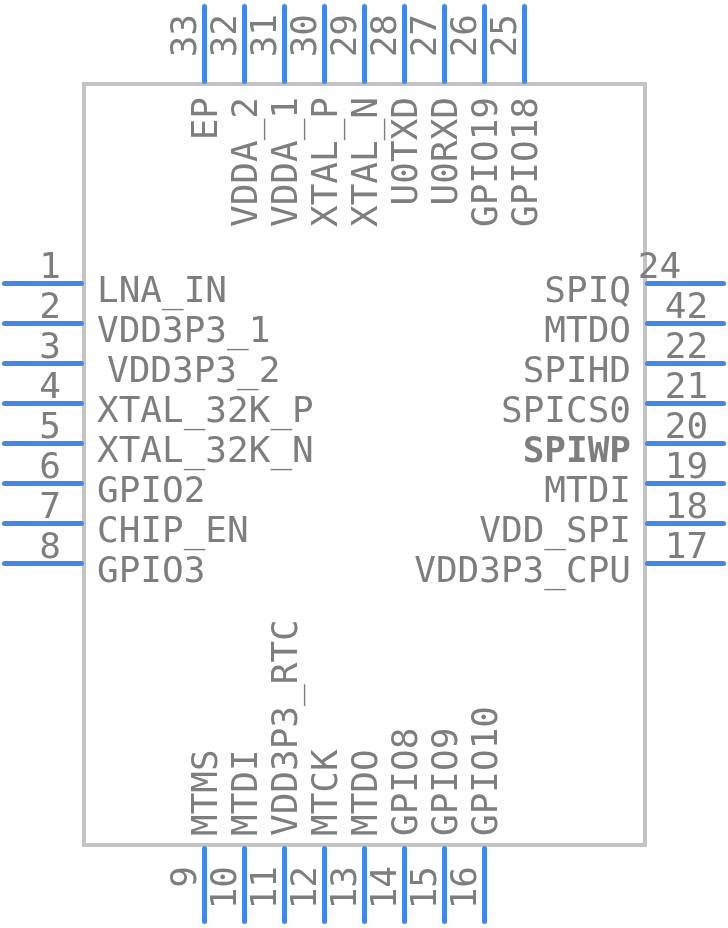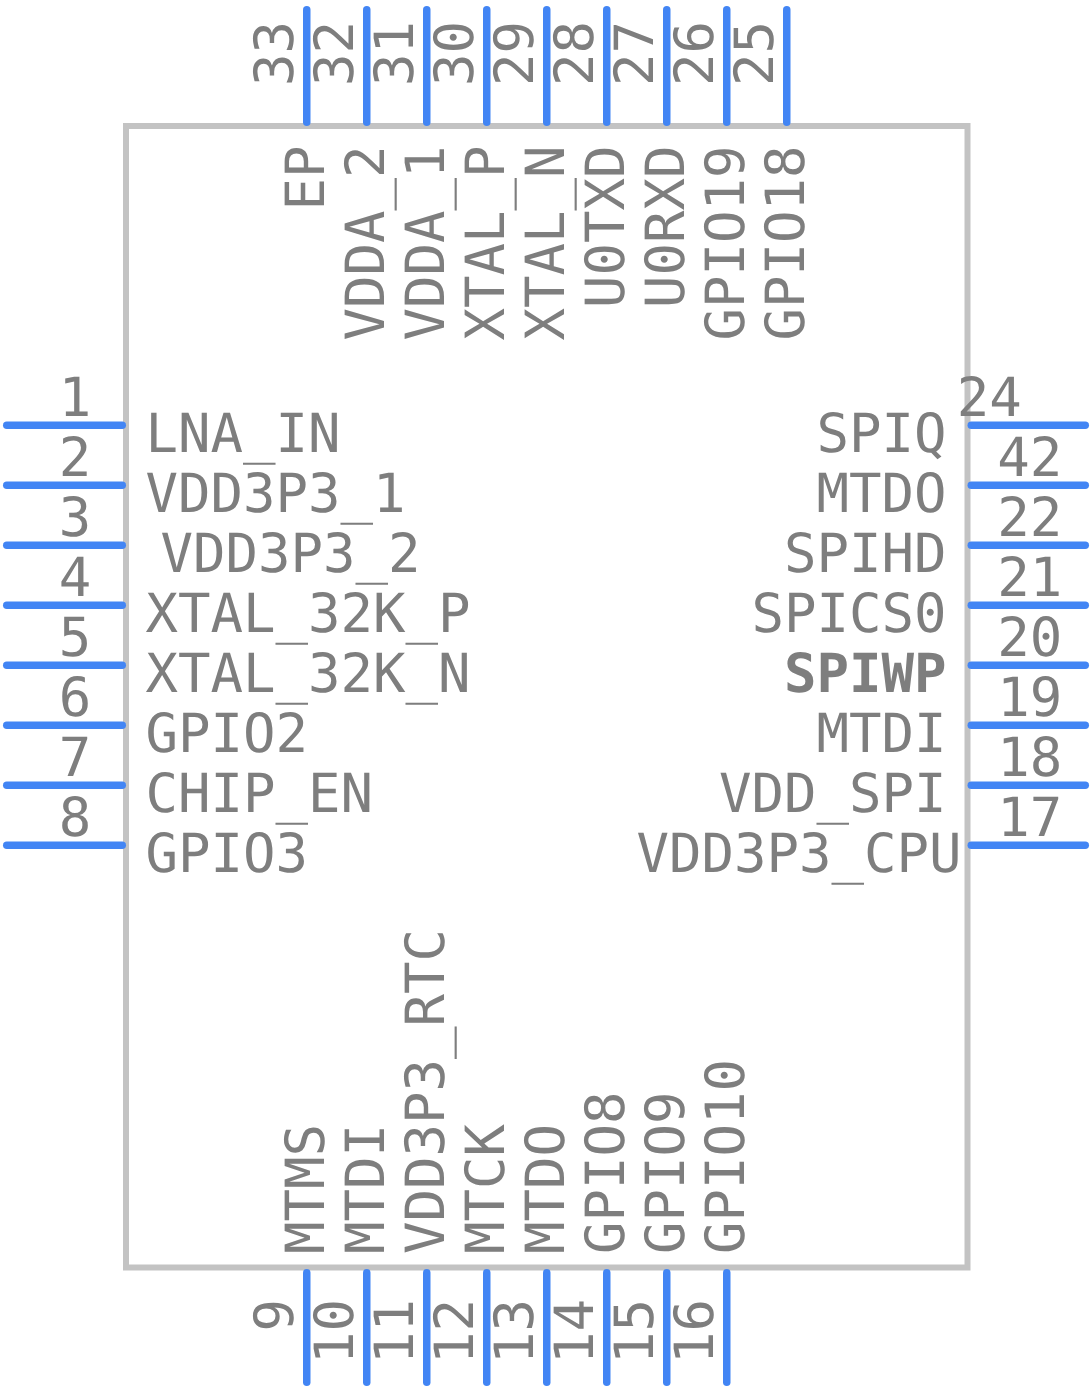--- a/index.html
+++ b/index.html
@@ -88,21 +88,21 @@
       <div class="txt center" style="left: 645px; width: 83px; top: 408px;">20</div>
       <div class="txt right" style="left: 231px; width: 400px; top: 432px; font-weight: bold;">SPIWP</div>
       <div class="pin-line h" style="left: 645px; top: 481px; width: 81px;"></div>
       <div class="txt center" style="left: 645px; width: 83px; top: 448px;">19</div>
       <div class="txt right" style="left: 231px; width: 400px; top: 472px;">MTDI</div>
       <div class="pin-line h" style="left: 645px; top: 521px; width: 81px;"></div>
       <div class="txt center" style="left: 645px; width: 83px; top: 488px;">18</div>
       <div class="txt right" style="left: 231px; width: 400px; top: 512px;">VDD_SPI</div>
       <div class="pin-line h" style="left: 645px; top: 561px; width: 81px;"></div>
       <div class="txt center" style="left: 645px; width: 83px; top: 528px;">17</div>
-      <div class="txt right" style="left: 241px; width: 400px; top: 552px;">VDD3P3_CPU</div>
+      <div class="txt right" style="left: 231px; width: 400px; top: 552px;">VDD3P3_CPU</div>
     </div>
   <div id="pins-top">
       <div class="pin-line v" style="left: 202px; top: 4px;"></div>
       <div class="txt rot right" style="left: 166px; top: 64px; width: 50px;">33</div>
       <div class="txt rot right" style="left: 187px; top: 257px; width: 160px;">EP</div>
       <div class="pin-line v" style="left: 242px; top: 4px;"></div>
       <div class="txt rot right" style="left: 206px; top: 64px; width: 50px;">32</div>
       <div class="txt rot right" style="left: 227px; top: 257px; width: 160px;">VDDA_2</div>
       <div class="pin-line v" style="left: 282px; top: 4px;"></div>
       <div class="txt rot right" style="left: 246px; top: 64px; width: 50px;">31</div>

